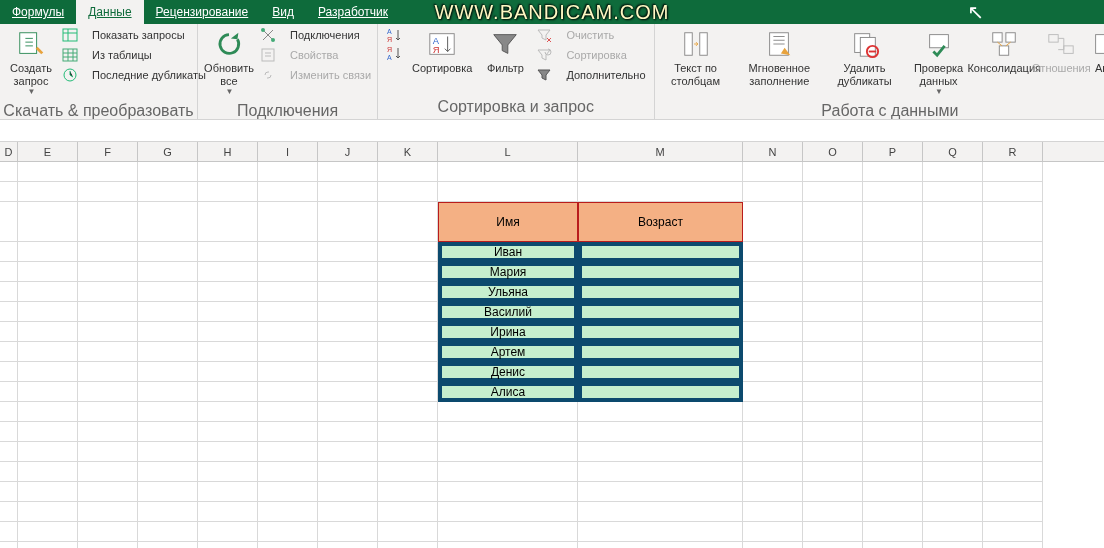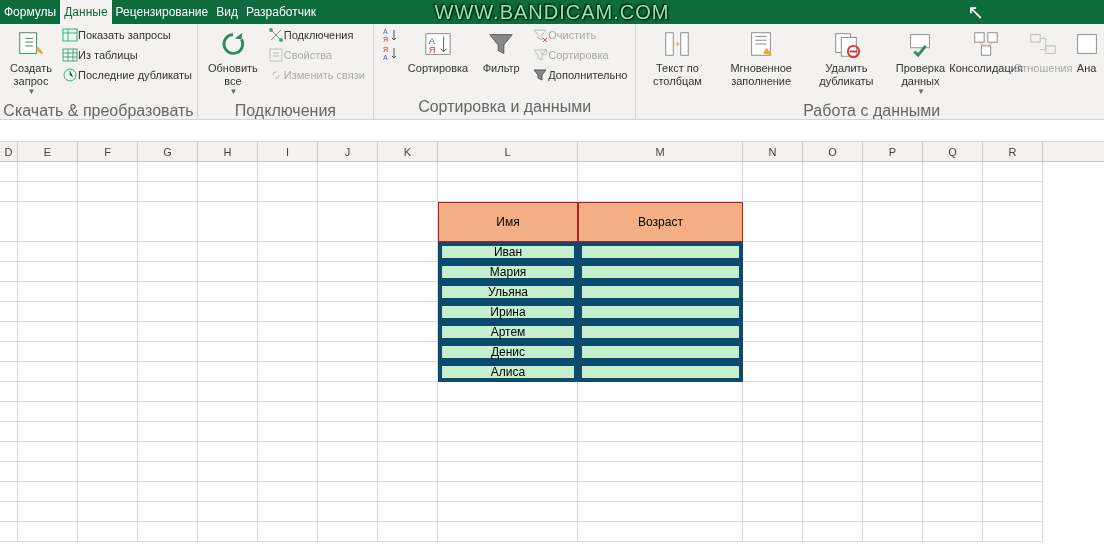--- a/index.html
+++ b/index.html
@@ -1,35 +1,35 @@
 <!DOCTYPE html>
 <html><head>
 <meta charset="utf-8">
 <style>
   * { box-sizing: border-box; margin: 0; padding: 0; font-family: "Segoe UI", Tahoma, sans-serif; }
   body { width: 1104px; height: 548px; overflow: hidden; background: #fff; position: relative; }
 
   
   .titlebar { height: 24px; background: #0e6b3b; display: flex; align-items: stretch; color: #fff; font-size: 12px; position: relative; }
-  .tab { padding: 0 4px; display: flex; align-items: center; cursor: pointer; }
+  .tab { padding: 0 12px; display: flex; align-items: center; cursor: pointer; text-decoration: underline; }
   .tab.active { background: #f3f2f1; color: #0e6b3b; }
-  .watermark { position: absolute; left: 50%; top: 50%; transform: translate(-50%,-50%); font-family: Impact, Arial Black, sans-serif; font-size: 20px; letter-spacing: 1px; color: #86efac; text-shadow: 1px 1px 2px #000, -1px -1px 2px #000; white-space: nowrap; }
+  .watermark { position: absolute; left: 50%; top: 50%; transform: translate(-50%,-50%); font-family: Impact, Arial Black, sans-serif; font-size: 20px; letter-spacing: 1px; color: #fef9c3; text-shadow: 1px 1px 2px #000, -1px -1px 2px #000; white-space: nowrap; }
   .cursor { position: absolute; top: 0px; right: 120px; font-size: 20px; color: #fff; pointer-events: none; }
 
   
   .ribbon { height: 96px; background: #f3f2f1; border-bottom: 1px solid #d4d4d4; display: flex; overflow: hidden; }
   .group { border-right: 1px solid #d4d4d4; display: flex; flex-direction: column; }
   .group-body { flex: 1; display: flex; align-items: flex-start; padding: 2px 6px; gap: 4px; }
   .group-label { font-size: 16px; color: #666; text-align: center; padding: 2px 0 3px; }
   .big-btn { display: flex; flex-direction: column; align-items: center; justify-content: flex-start; width: auto; min-width: 50px; padding: 2px 4px; font-size: 11px; color: #333; text-align: center; cursor: pointer; line-height: 1.15; }
   .big-btn.muted { color: #a9a9a9; text-align: right; }
   .big-icn { width: 32px; height: 32px; margin-bottom: 2px; display: flex; align-items: center; justify-content: center; }
   .big-icn svg { width: 30px; height: 30px; }
   .stack { display: flex; flex-direction: column; gap: 2px; font-size: 11px; color: #333; }
-  .stack .row { display: flex; align-items: center; gap: 0; padding: 1px 2px; cursor: pointer; white-space: nowrap; }
+  .stack .row { display: flex; align-items: center; gap: 14px; padding: 1px 2px; cursor: pointer; white-space: nowrap; }
   .stack .row.muted { color: #a9a9a9; }
   .stack .mini-icn { width: 16px; height: 16px; display: inline-flex; align-items: center; justify-content: center; }
   .stack .mini-icn svg { width: 16px; height: 16px; }
   .drop { font-size: 8px; margin-left: 1px; color: #666; }
 
   
   .fxbar { height: 22px; border-bottom: 1px solid #d4d4d4; background: #fff; }
 
   
   .sheet { position: relative; height: calc(548px - 24px - 96px - 22px); overflow: hidden; }
@@ -218,21 +218,21 @@
         <div class="row">
           <span class="mini-icn">
               <svg viewBox="0 0 16 16">
                 <path d="M2 3h12l-4 5v5l-4-2V8z" fill="#888" stroke="#555"></path>
               </svg>
             </span>
           <span>Дополнительно</span>
         </div>
       </div>
     </div>
-    <div class="group-label">Сортировка и данными</div>
+    <div class="group-label">Сортировка и запрос</div>
   </div>
 
   <div class="group" style="flex:1">
     <div class="group-body">
       <div class="big-btn">
         <span class="big-icn">
             <svg viewBox="0 0 32 32">
               <rect x="4" y="4" width="8" height="24" fill="#fff" stroke="#888"></rect>
               <rect x="20" y="4" width="8" height="24" fill="#fff" stroke="#888"></rect>
               <path d="M14 16h4m-2-2l2 2-2 2" stroke="#e8a33d" fill="none"></path>
@@ -430,20 +430,37 @@
       </div>
       <div class="crow">
         <div class="cell w-edge"></div>
         <div class="cell w-s"></div>
         <div class="cell w-s"></div>
         <div class="cell w-s"></div>
         <div class="cell w-s"></div>
         <div class="cell w-s"></div>
         <div class="cell w-s"></div>
         <div class="cell w-s"></div>
+        <div class="cell w-L tcell">Василий</div>
+        <div class="cell w-M tcell"></div>
+        <div class="cell w-s"></div>
+        <div class="cell w-s"></div>
+        <div class="cell w-s"></div>
+        <div class="cell w-s"></div>
+        <div class="cell w-s"></div>
+      </div>
+      <div class="crow">
+        <div class="cell w-edge"></div>
+        <div class="cell w-s"></div>
+        <div class="cell w-s"></div>
+        <div class="cell w-s"></div>
+        <div class="cell w-s"></div>
+        <div class="cell w-s"></div>
+        <div class="cell w-s"></div>
+        <div class="cell w-s"></div>
         <div class="cell w-L tcell">Ирина</div>
         <div class="cell w-M tcell"></div>
         <div class="cell w-s"></div>
         <div class="cell w-s"></div>
         <div class="cell w-s"></div>
         <div class="cell w-s"></div>
         <div class="cell w-s"></div>
       </div>
       <div class="crow">
         <div class="cell w-edge"></div>

